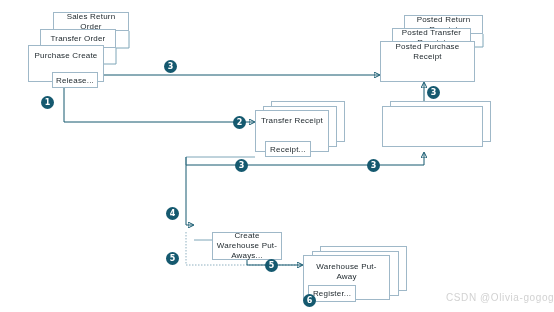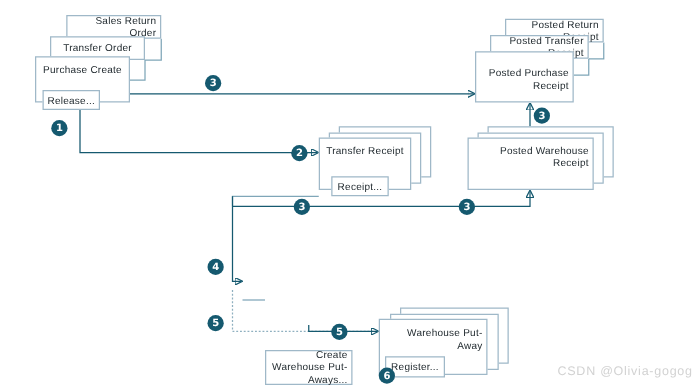--- a/index.html
+++ b/index.html
@@ -8,21 +8,21 @@
     font-family:"Liberation Sans","DejaVu Sans",sans-serif;
     background:#ffffff;
   }
   #canvas{position:absolute;left:0;top:0;width:554px;height:312px;}
   .node{
     position:absolute;
     box-sizing:border-box;
     background:#ffffff;
     border:1px solid #9fb8c8;
     display:flex;align-items:center;justify-content:center;
-    text-align:right;
+    text-align:center;
     color:#222b30;
     font-size:8px;
     line-height:1.25;
     letter-spacing:.2px;
     padding:1px 3px;
   }
   .node.ghost{background:#ffffff;}
   .btn{
     position:absolute;
     box-sizing:border-box;
@@ -113,42 +113,39 @@
   <div class="node" style="left:28px;top:45px;width:76px;height:37px;align-items:flex-start;padding-top:5px;">
     <span>Purchase Create</span>
   </div>
 
   <div class="node" style="left:404px;top:15px;width:79px;height:19px;">
     <span>Posted Return Receipt</span>
   </div>
   <div class="node" style="left:392px;top:28px;width:79px;height:19px;">
     <span>Posted Transfer Receipt</span>
   </div>
-  <div class="node" style="left:380px;top:41px;width:79px;height:41px;align-items:flex-start;padding-top:12px;">
+  <div class="node" style="left:380px;top:41px;width:95px;height:41px;align-items:flex-start;padding-top:0;">
     <span>Posted Purchase Receipt</span>
   </div>
 
   <div class="node" style="left:255px;top:110px;width:74px;height:42px;align-items:flex-start;padding-top:5px;">
     <span>Transfer Receipt</span>
   </div>
 
-  <div class="node" style="left:374px;top:110px;width:101px;height:42px;align-items:flex-start;padding-top:5px;">
-    <span>Posted Warehouse Receipt</span>
-  </div>
 
 
-  <div class="node" style="left:212px;top:232px;width:70px;height:28px;margin-top:48px;">
+  <div class="node" style="left:212px;top:232px;width:70px;height:28px;">
     <span>Create Warehouse Put-Aways...</span>
   </div>
 
   <div class="node" style="left:303px;top:255px;width:87px;height:45px;align-items:flex-start;padding-top:6px;">
     <span>Warehouse Put-Away</span>
   </div>
 
-  <div class="btn" style="left:34px;top:72px;width:46px;height:16px;">
+  <div class="btn" style="left:52px;top:72px;width:46px;height:16px;">
     <span>Release...</span>
   </div>
   <div class="btn" style="left:265px;top:141px;width:46px;height:16px;">
     <span>Receipt...</span>
   </div>
   <div class="btn" style="left:308px;top:285px;width:48px;height:17px;">
     <span>Register...</span>
   </div>
 
   <div class="badge" style="left:41px;top:96px;">

